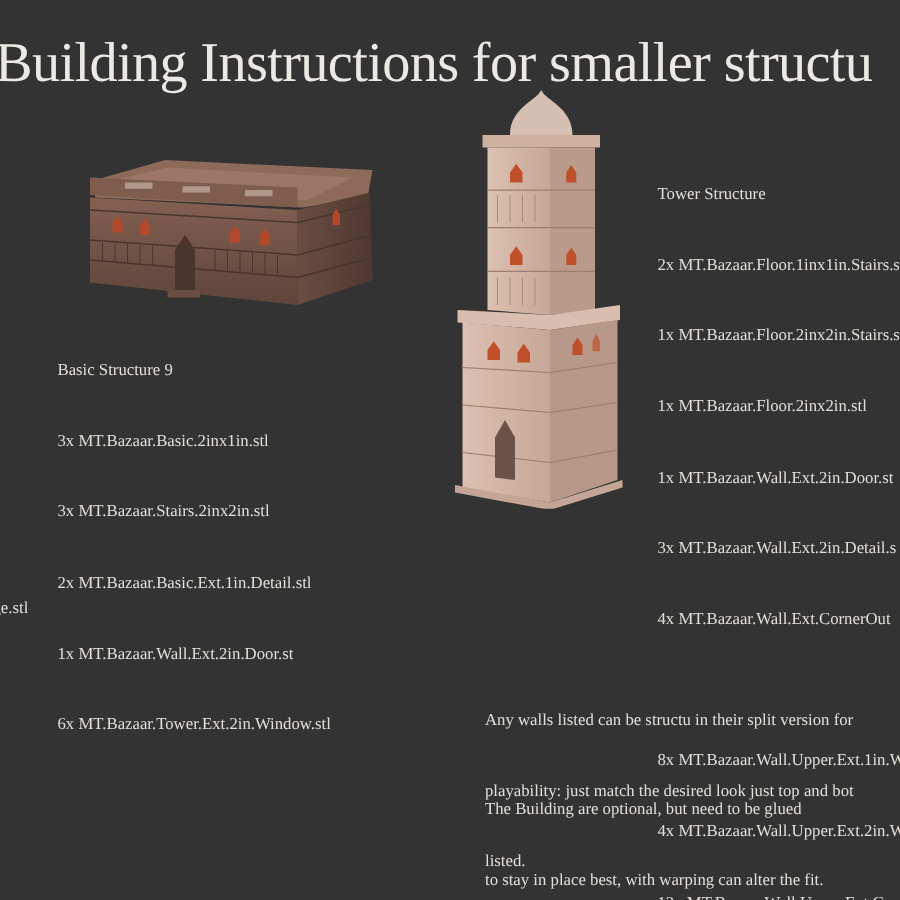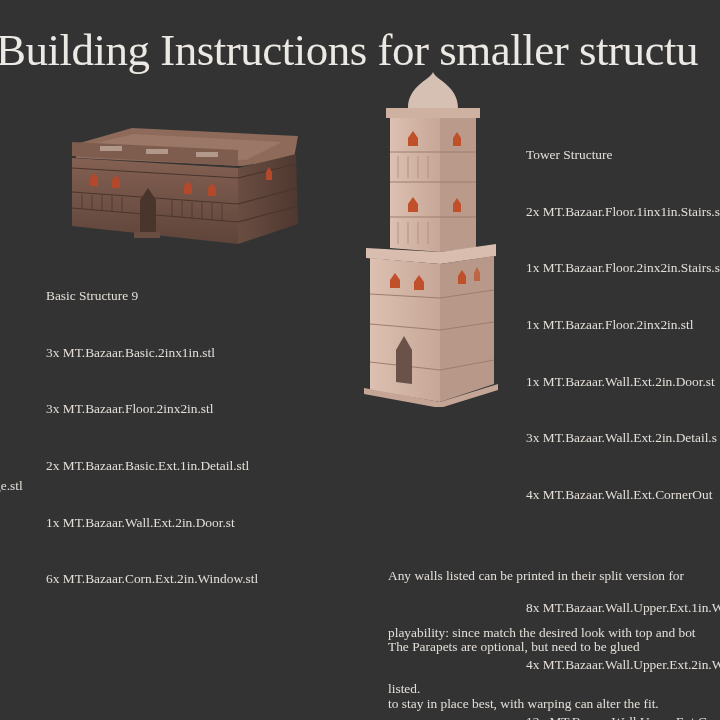--- a/index.html
+++ b/index.html
@@ -140,24 +140,24 @@
     <path d="M100,212 l0,-8 l4,-6 l4,6 l0,8z"></path>
       <path d="M116,209 l0,-8 l3,-6 l3,6 l0,8z" opacity="0.7"></path>
   </g>
   <path d="M38,310 L38,278 L46,264 L54,278 L54,312 Z" fill="#6a5248"></path>
   <polygon points="6,316 82,330 140,312 140,318 82,336 6,322" fill="#c5a696"></polygon>
 </svg>
 
 <div class="block" style="left:46px;top:249px;">
   <span class="line">Basic Structure 9</span>
   <span class="line">3x MT.Bazaar.Basic.2inx1in.stl</span>
-  <span class="line">3x MT.Bazaar.Floor.2inx2in.stl</span>
+  <span class="line">3x MT.Bazaar.Stairs.2inx2in.stl</span>
   <span class="line">2x MT.Bazaar.Basic.Ext.1in.Detail.stl</span>
   <span class="line">1x MT.Bazaar.Wall.Ext.2in.Door.st</span>
-  <span class="line">6x MT.Bazaar.Corn.Ext.2in.Window.stl</span>
+  <span class="line">6x MT.Bazaar.Tower.Ext.2in.Window.stl</span>
   
   
   
   
   
   
   
   
   
   
@@ -186,20 +186,20 @@
   
   
   
   
   
   
   
 </div>
 
 <div class="block" style="left:388px;top:529px;">
-  <span class="line">Any walls listed can be printed in their split version for</span>
-  <span class="line">playability: since match the desired look with top and bot</span>
+  <span class="line">Any walls listed can be structu in their split version for</span>
+  <span class="line">playability: just match the desired look just top and bot</span>
   <span class="line">listed.</span>
 </div>
 <div class="block" style="left:388px;top:600px;">
-  <span class="line">The Parapets are optional, but need to be glued</span>
+  <span class="line">The Building are optional, but need to be glued</span>
   <span class="line">to stay in place best, with warping can alter the fit.</span>
 </div>
 
 </body></html>

